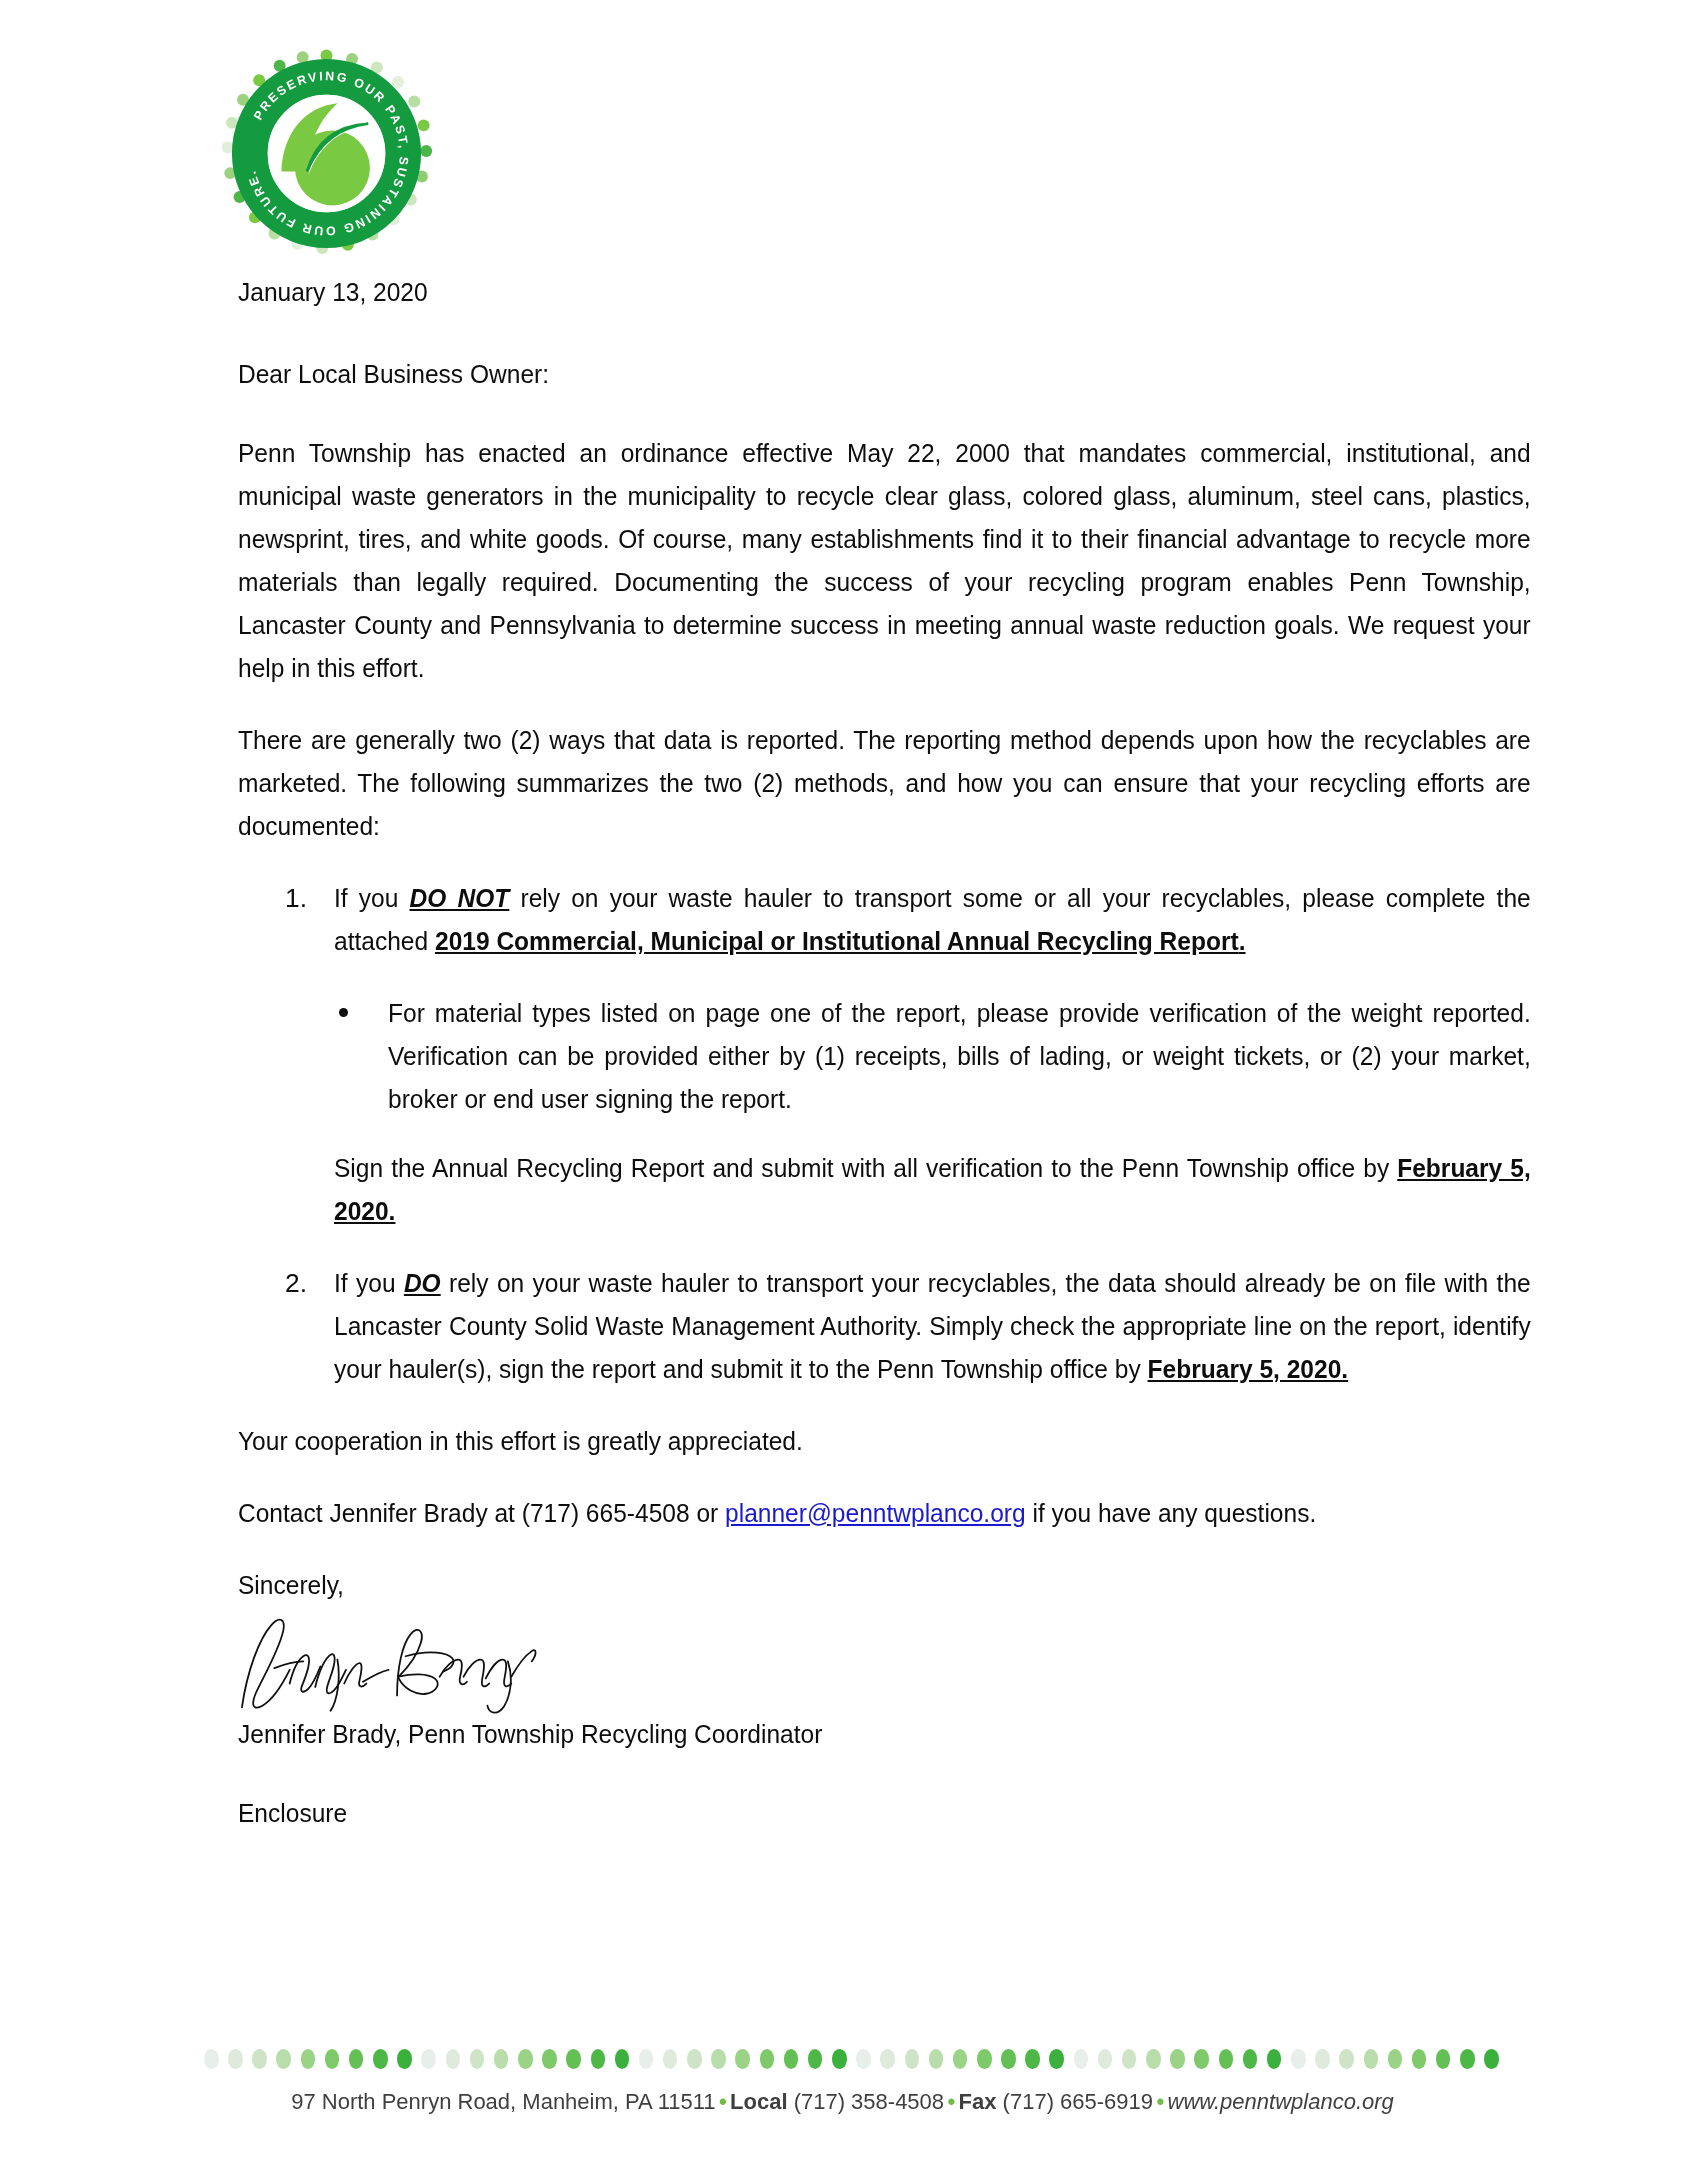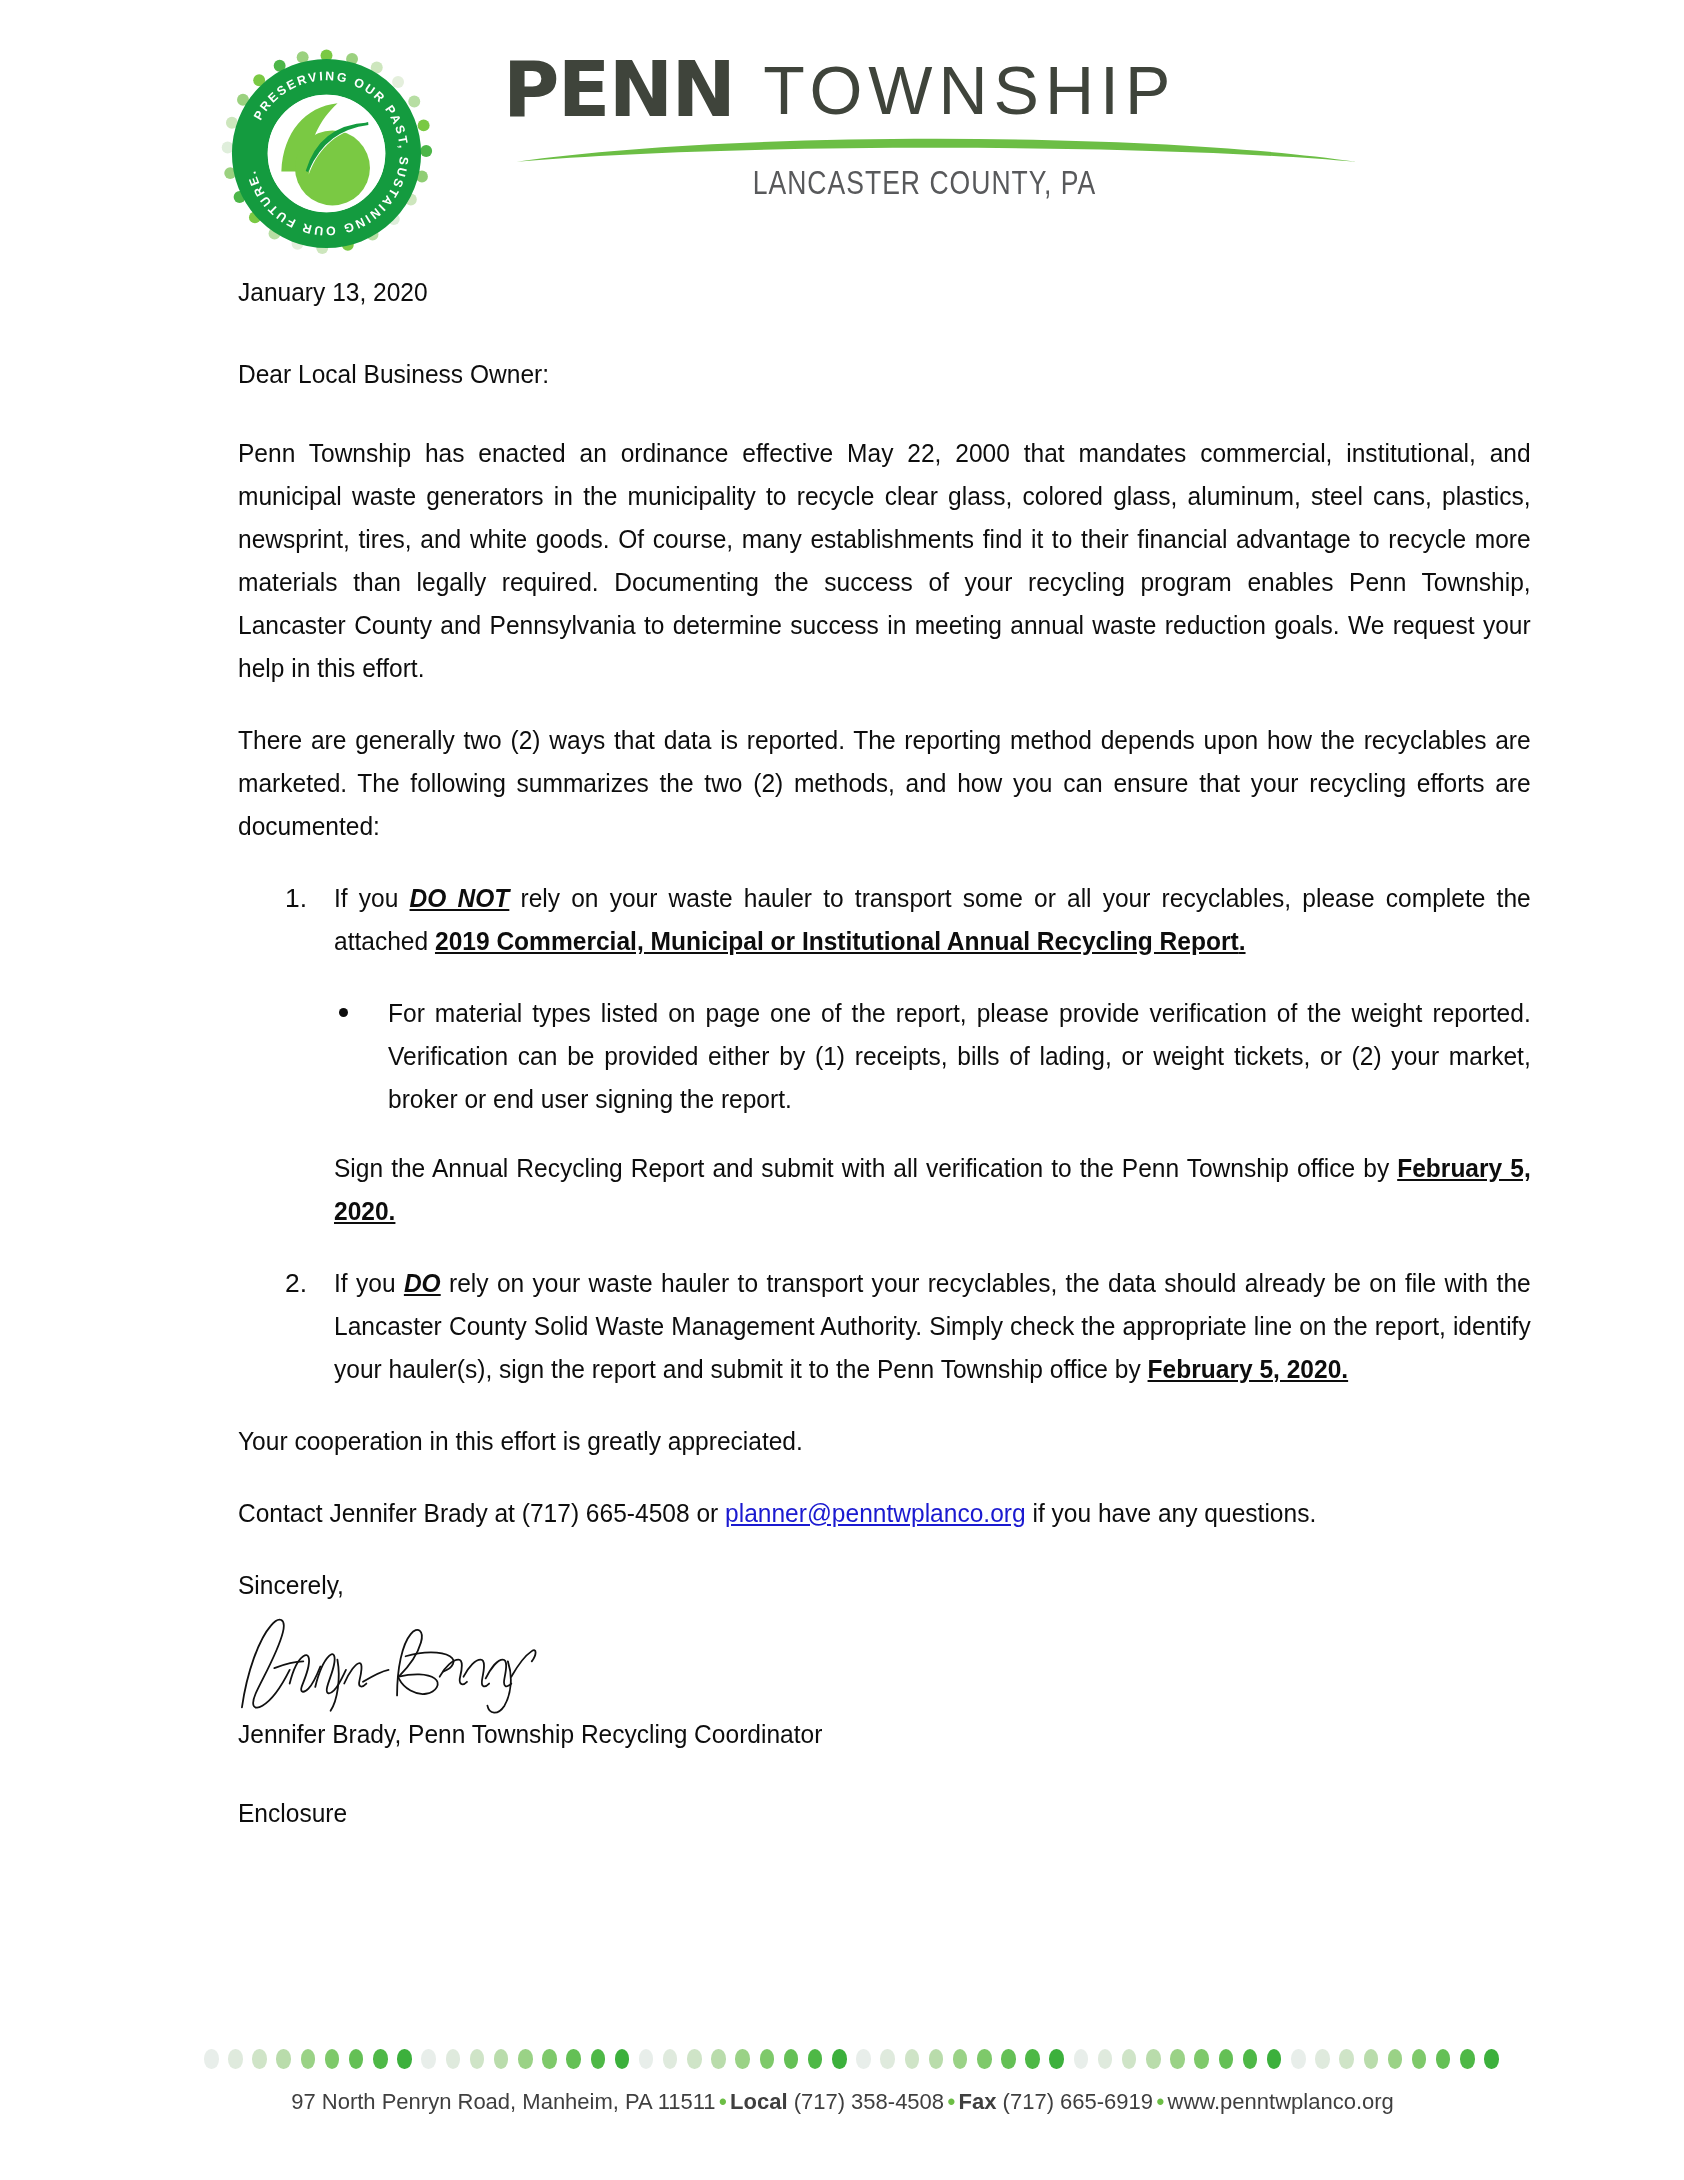--- a/index.html
+++ b/index.html
@@ -217,21 +217,21 @@
     left: 0;
     top: 78px;
     width: 1685px;
     text-align: center;
     font-family: "Liberation Sans", sans-serif;
     font-size: 22px;
     color: #3f3f3f;
     white-space: nowrap;
   }
   .footer-addr .fbold { font-weight: 700; }
-  .footer-addr .fital { }
+  .footer-addr .fital { font-style: italic; }
   .fsep { color: #6cbe45; font-weight: 700; padding: 0 3.4px; }
 </style>
 </head>
 <body>
 
 <div class="letterhead">
 
   <div class="logo-mark">
     <svg viewBox="0 0 250 250" xmlns="http://www.w3.org/2000/svg" aria-hidden="true">
       <defs>
@@ -275,31 +275,20 @@
 
       <circle cx="125" cy="125" r="69" fill="#ffffff"></circle>
 
       <path d="M72,146 C74,100 100,70 138,66 C116,86 104,112 103,146 Z" fill="#7ac943"></path>
       <circle cx="132" cy="142" r="44" fill="#7ac943"></circle>
       <path d="M171,92 C132,96 110,118 104,150 C116,116 140,98 171,92 Z" fill="#ffffff"></path>
       <path d="M174,90 C136,92 112,112 102,146 C118,110 142,94 174,90 Z" fill="none" stroke="#149b3f" stroke-width="3"></path>
     </svg>
   </div>
 
-  <div class="wordmark">
-    <div class="wm-title">
-      <span class="wm-penn">PENN</span><span class="wm-township">TOWNSHIP</span>
-    </div>
-    <div class="wm-swoosh">
-      <svg viewBox="0 0 990 48" xmlns="http://www.w3.org/2000/svg" aria-hidden="true">
-        <path d="M2,42 C250,6 740,6 988,42 C740,20 250,20 2,42 Z" fill="#6cbe45"></path>
-      </svg>
-    </div>
-    <div class="wm-sub">LANCASTER COUNTY, PA</div>
-  </div>
 </div>
 
 <div class="letter">
 
   <p class="nojust date-line">January 13, 2020</p>
 
   <p class="nojust salutation">Dear Local Business Owner:</p>
 
   <p>Penn Township has enacted an ordinance effective May 22, 2000 that mandates commercial, institutional, and municipal waste generators in the municipality to recycle clear glass, colored glass, aluminum, steel cans, plastics, newsprint, tires, and white goods. Of course, many establishments find it to their financial advantage to recycle more materials than legally required. Documenting the success of your recycling program enables Penn Township, Lancaster County and Pennsylvania to determine success in meeting annual waste reduction goals. We request your help in this effort.</p>
 

